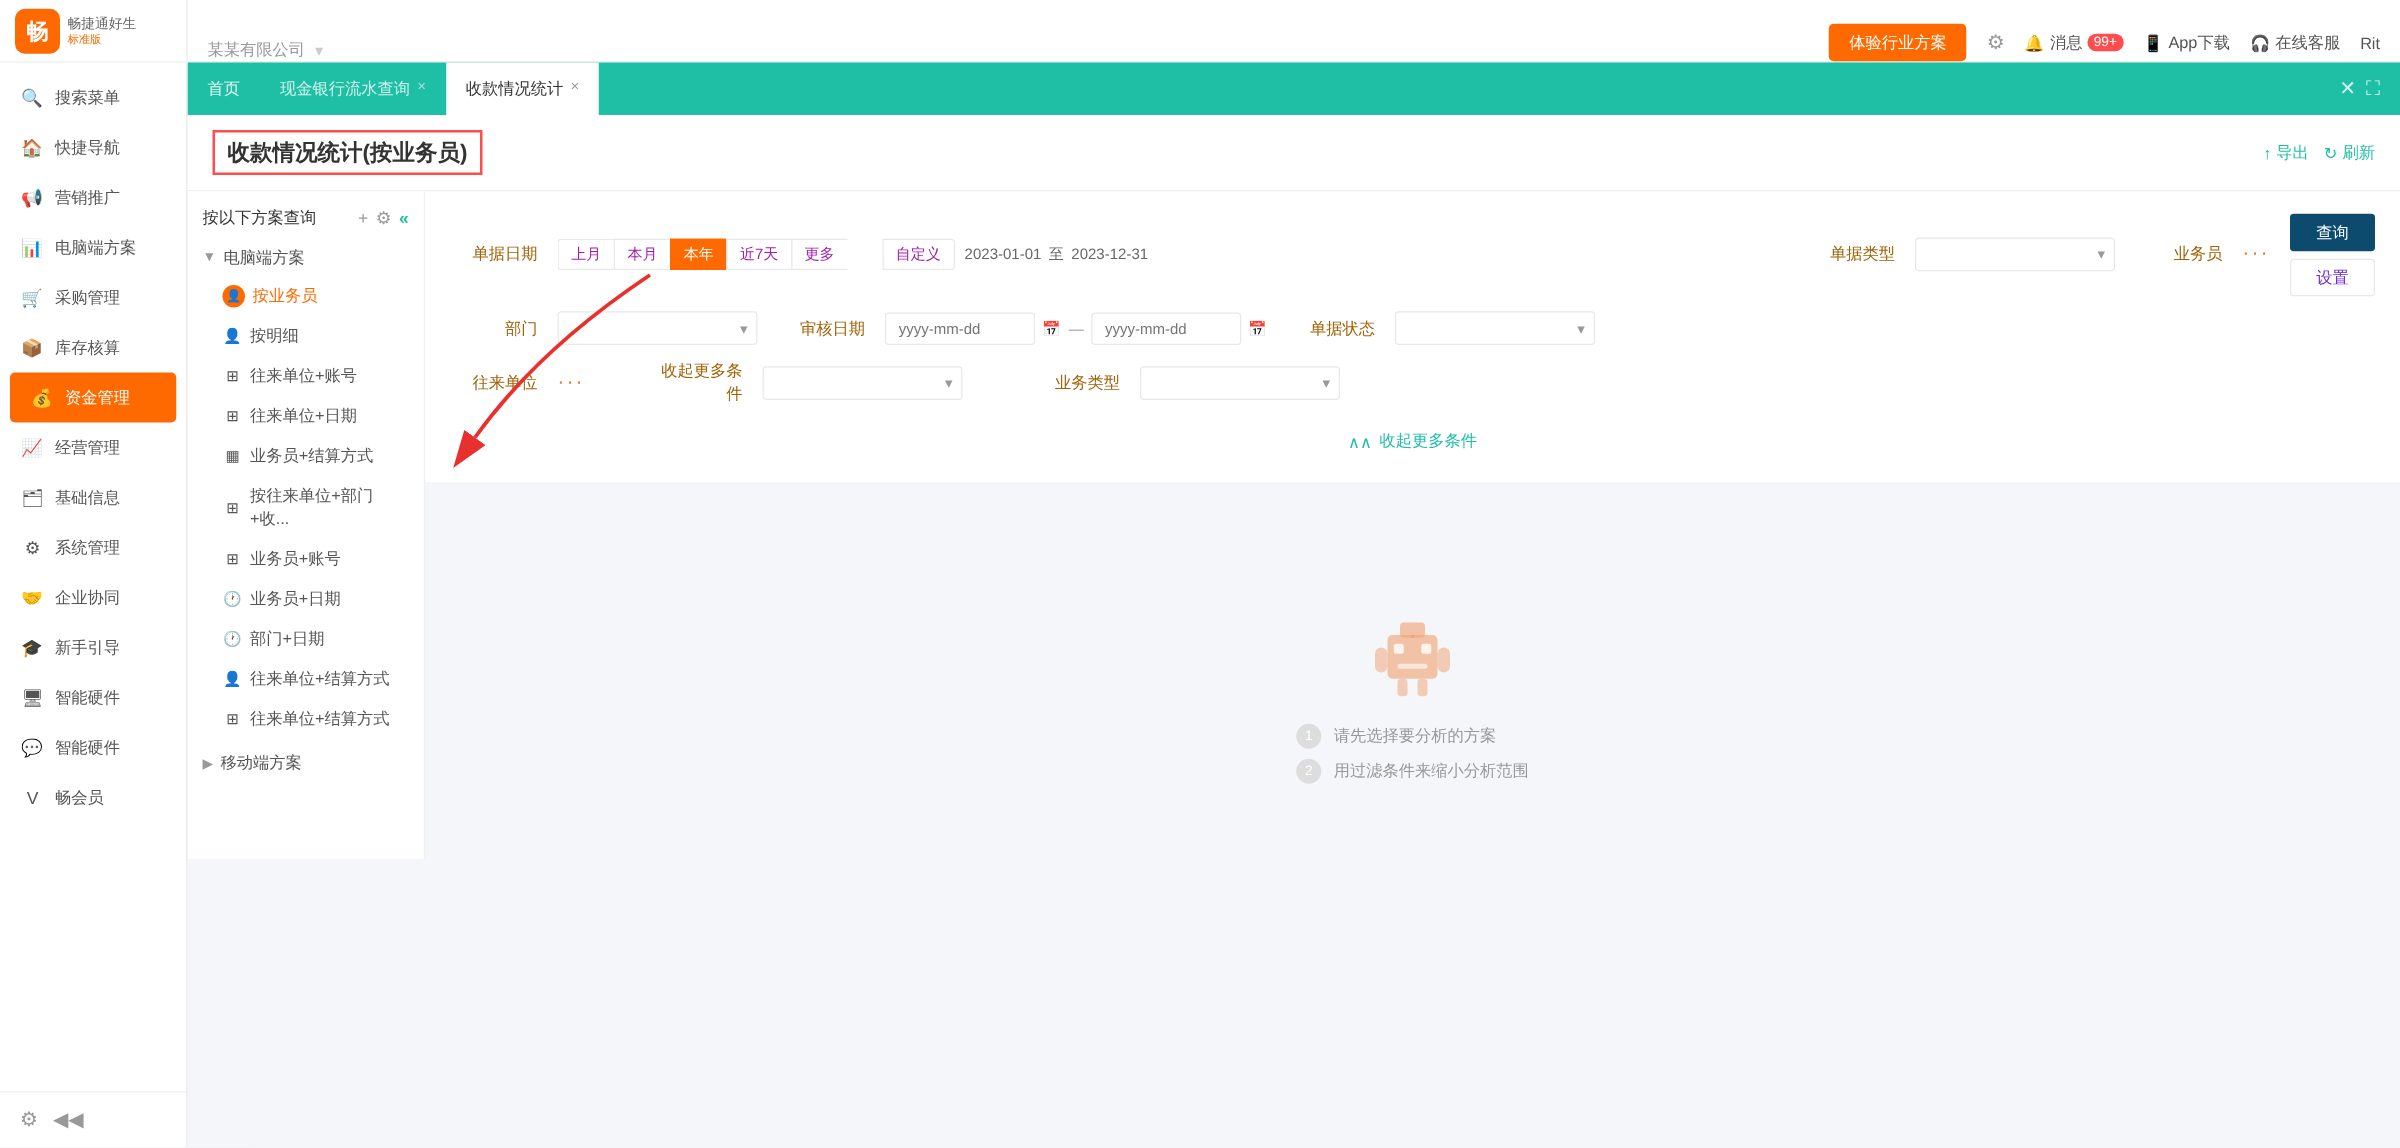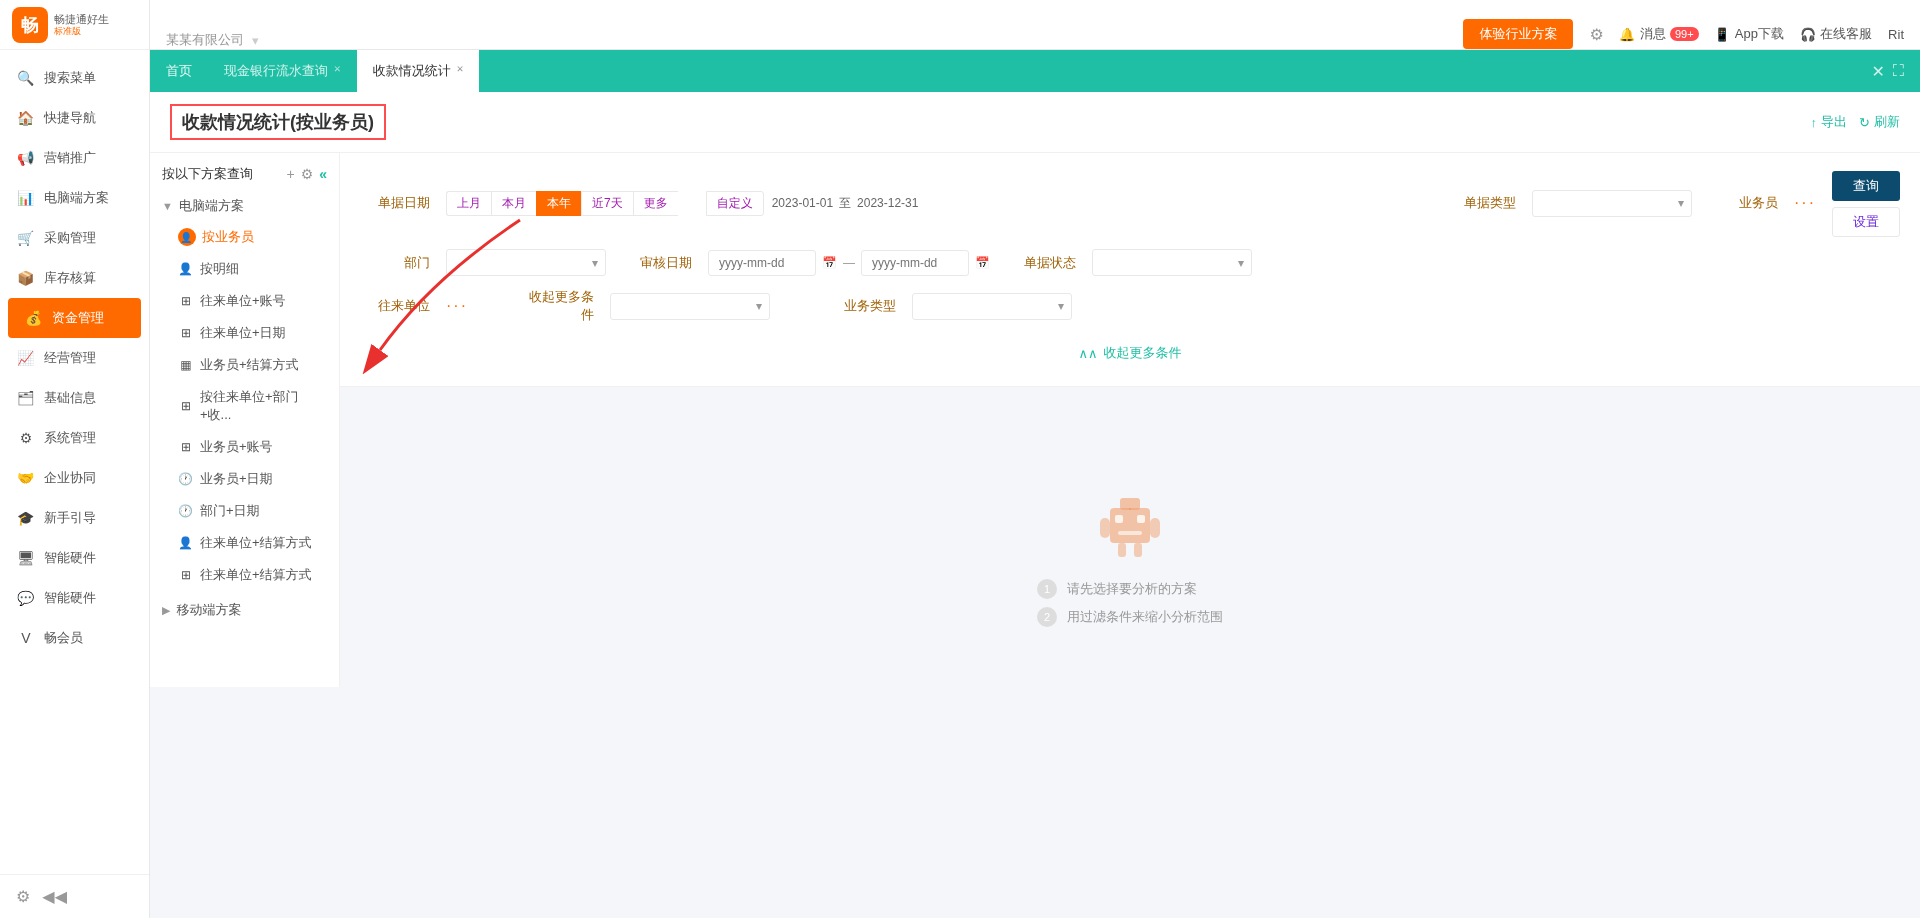--- a/index.html
+++ b/index.html
@@ -60,21 +60,21 @@
     .filter-control { display: flex; align-items: center; gap: 8px; flex: 1; }
     .date-tabs { display: flex; gap: 0; }
     .date-tab { padding: 3px 10px; font-size: 12px; color: #a21caf; cursor: pointer; border: 1px solid #e8e8e8; border-right: none; }
     .date-tab:first-child { border-radius: 3px 0 0 3px; }
     .date-tab:last-child { border-right: 1px solid #e8e8e8; border-radius: 0 3px 3px 0; margin-left: 28px; }
     .date-tab.active { background: #ff6a00; color: white; border-color: #ff6a00; }
     .date-range { display: flex; align-items: center; gap: 6px; color: #666; font-size: 12px; }
     .select-box { border: 1px solid #e8e8e8; border-radius: 3px; padding: 5px 28px 5px 10px; background: white; font-size: 13px; color: #666; min-width: 160px; appearance: none; cursor: pointer; position: relative; }
     .select-wrapper { position: relative; display: inline-flex; align-items: center; }
     .select-wrapper::after { content: '▾'; position: absolute; right: 8px; color: #999; pointer-events: none; font-size: 12px; }
-    .date-input { border: 1px solid #e8e8e8; border-radius: 3px; padding: 5px 28px 5px 10px; background: white; font-size: 12px; color: #7f1d1d; width: 108px; }
+    .date-input { border: 1px solid #e8e8e8; border-radius: 3px; padding: 5px 28px 5px 10px; background: white; font-size: 12px; color: #7f1d1d; width: 120px; }
     .date-sep { color: #999; }
     .filter-dots { color: #ff6a00; cursor: pointer; font-size: 16px; letter-spacing: 2px; }
     .collapse-btn { display: flex; align-items: center; justify-content: center; gap: 6px; color: #1ebfa5; cursor: pointer; font-size: 13px; padding: 8px 0; }
 
     .action-buttons { display: flex; flex-direction: column; gap: 6px; }
     .query-btn { background: #0c4a6e; color: white; border: none; border-radius: 3px; padding: 6px 20px; cursor: pointer; font-size: 13px; }
     .settings-btn { background: white; color: #6d28d9; border: 1px solid #e8e8e8; border-radius: 3px; padding: 5px 20px; cursor: pointer; font-size: 13px; }
 
     
     .scheme-panel-wrapper { display: flex; }

